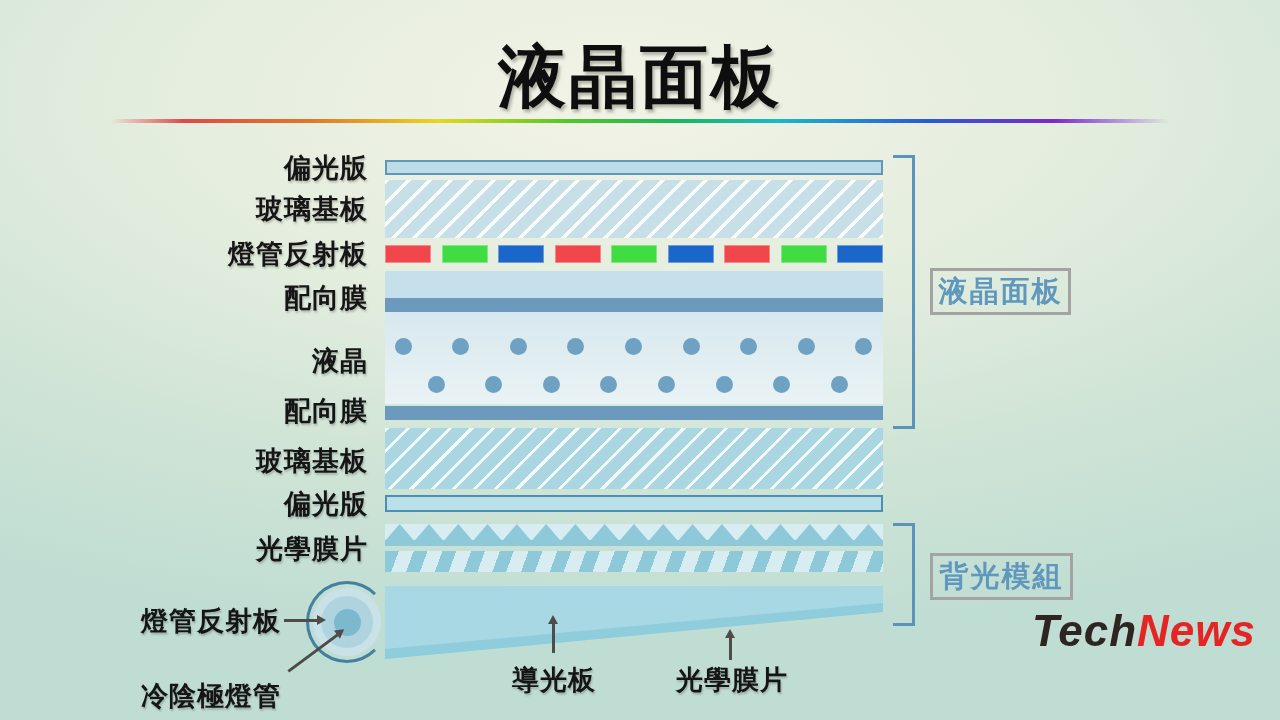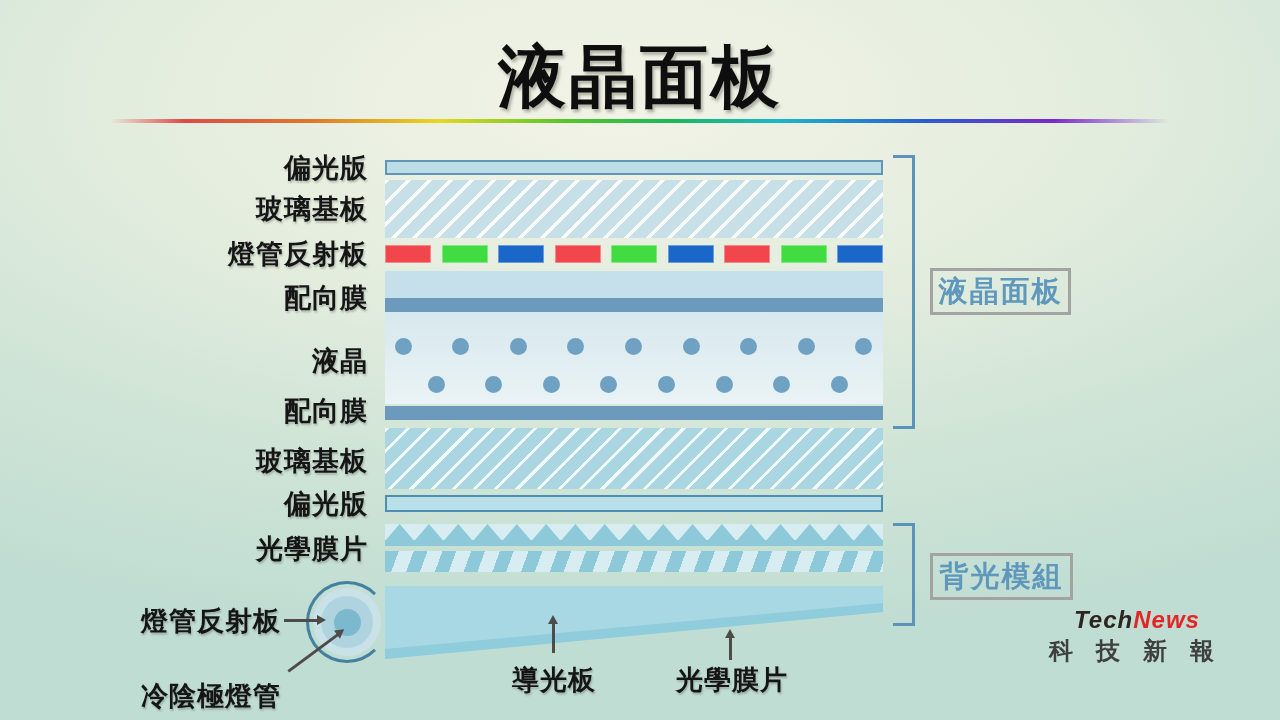--- a/index.html
+++ b/index.html
@@ -84,21 +84,21 @@
   .ah { position:absolute; width:0; height:0; border-style:solid; }
   .ah-up { border-width:0 5px 9px 5px; border-color:transparent transparent #4f4b49 transparent; }
   .ah-right { border-width:5px 0 5px 9px; border-color:transparent transparent transparent #4f4b49; }
   .diag-arrow { left:288px; top:666px; width:70px; height:10px;
     transform:rotate(-36.6deg); transform-origin:0 50%; }
   .diag-arrow .arrow-line { left:0; top:4px; width:63px; height:2.5px; }
   .diag-arrow .ah { left:61px; top:0; }
 
   
   .logo { left:1032px; top:606px; width:210px; text-align:center; }
-  .logo-main { font-size:24px; font-weight:900; font-style:italic;
+  .logo-main { font-size:44px; font-weight:900; font-style:italic;
     letter-spacing:1px; white-space:nowrap; }
   .logo-tech { color:#2e2522; } .logo-news { color:#e42525; }
   .logo-sub { margin-top:1px; font-size:24px; font-weight:600; color:#3f3f3f;
     letter-spacing:23px; text-indent:12px; white-space:nowrap; }
 </style>
 </head>
 <body>
 
 <div class="abs title">液晶面板</div>
 <div class="abs rainbow"></div>
@@ -204,14 +204,13 @@
 <div class="abs arrow-line" style="left:552px; top:623px; width:2.5px; height:30px;"></div>
 <div class="abs ah ah-up" style="left:548px; top:615px;"></div>
 <div class="abs blabel" style="left:512px; top:662px;">導光板</div>
 
 <div class="abs arrow-line" style="left:729px; top:637px; width:2.5px; height:23px;"></div>
 <div class="abs ah ah-up" style="left:725px; top:629px;"></div>
 <div class="abs blabel" style="left:676px; top:662px;">光學膜片</div>
 
 <div class="abs logo">
   <div class="logo-main"><span class="logo-tech">Tech</span><span class="logo-news">News</span></div>
-  <div class="logo-sub">科技新報</div>
 </div>
 
 </body></html>

